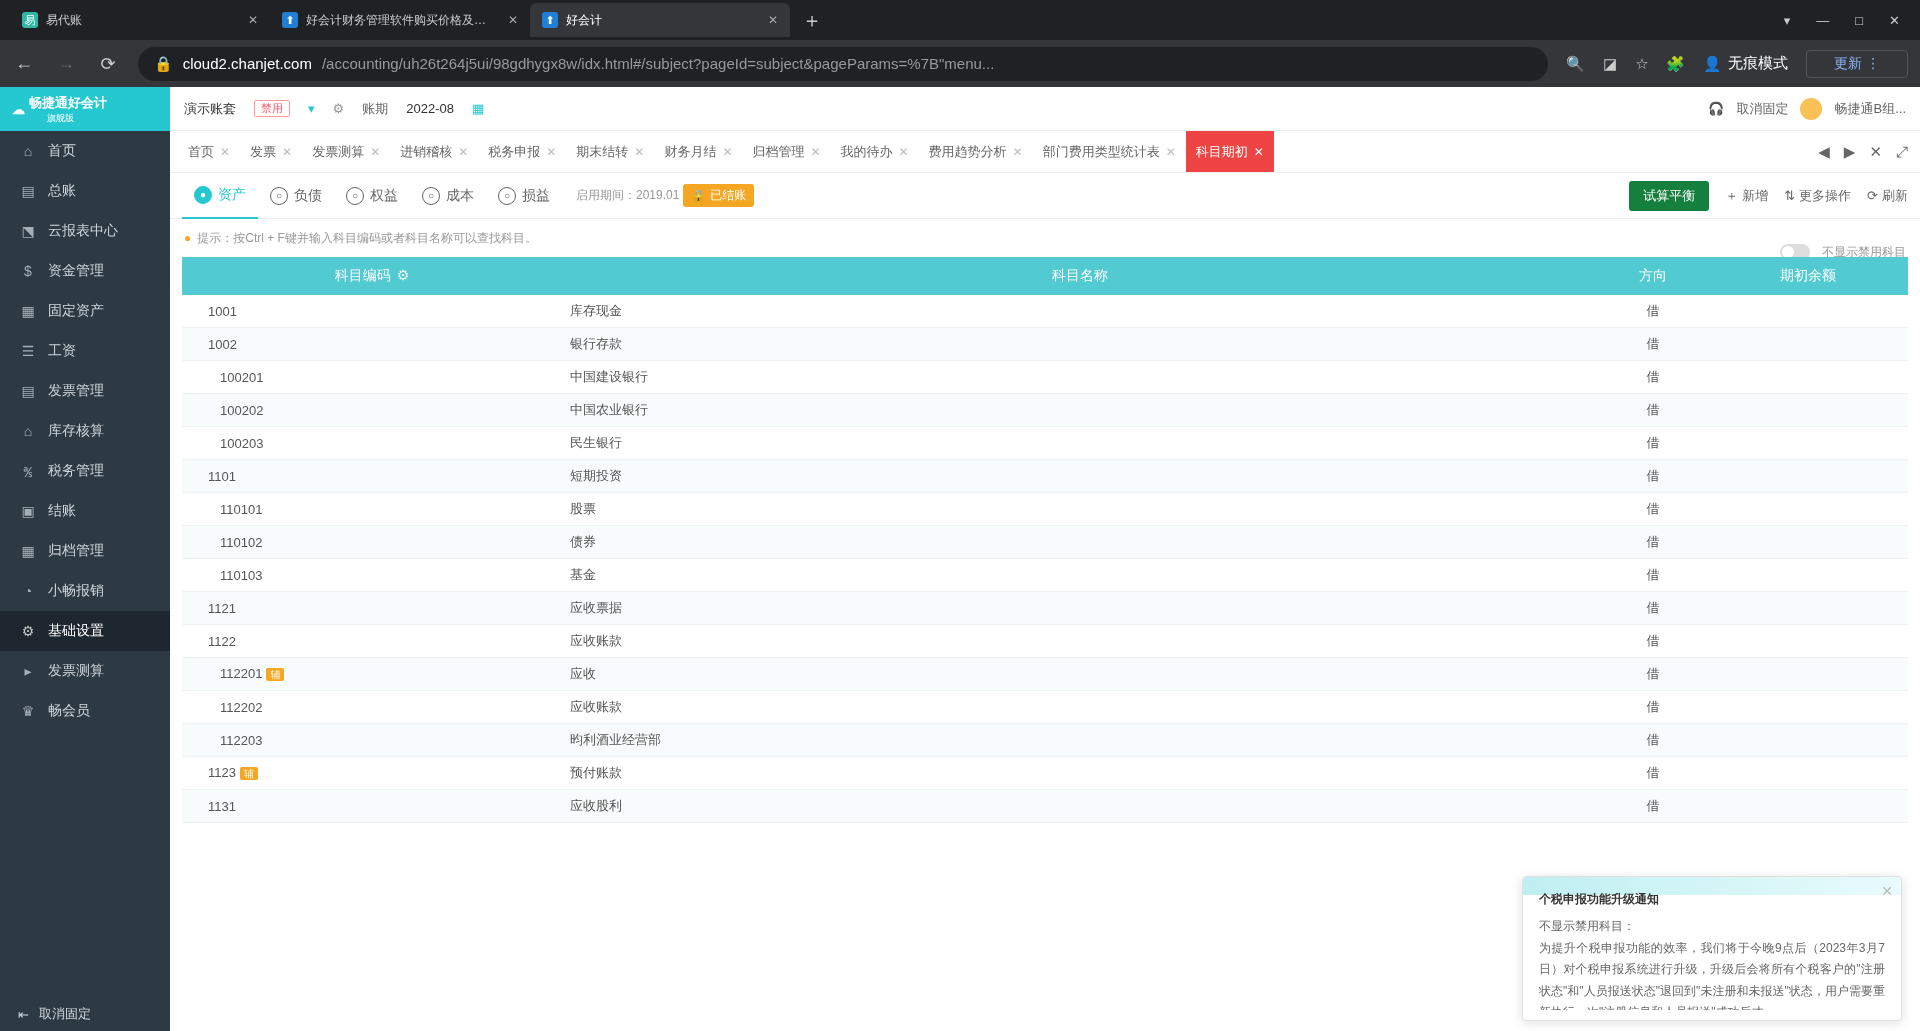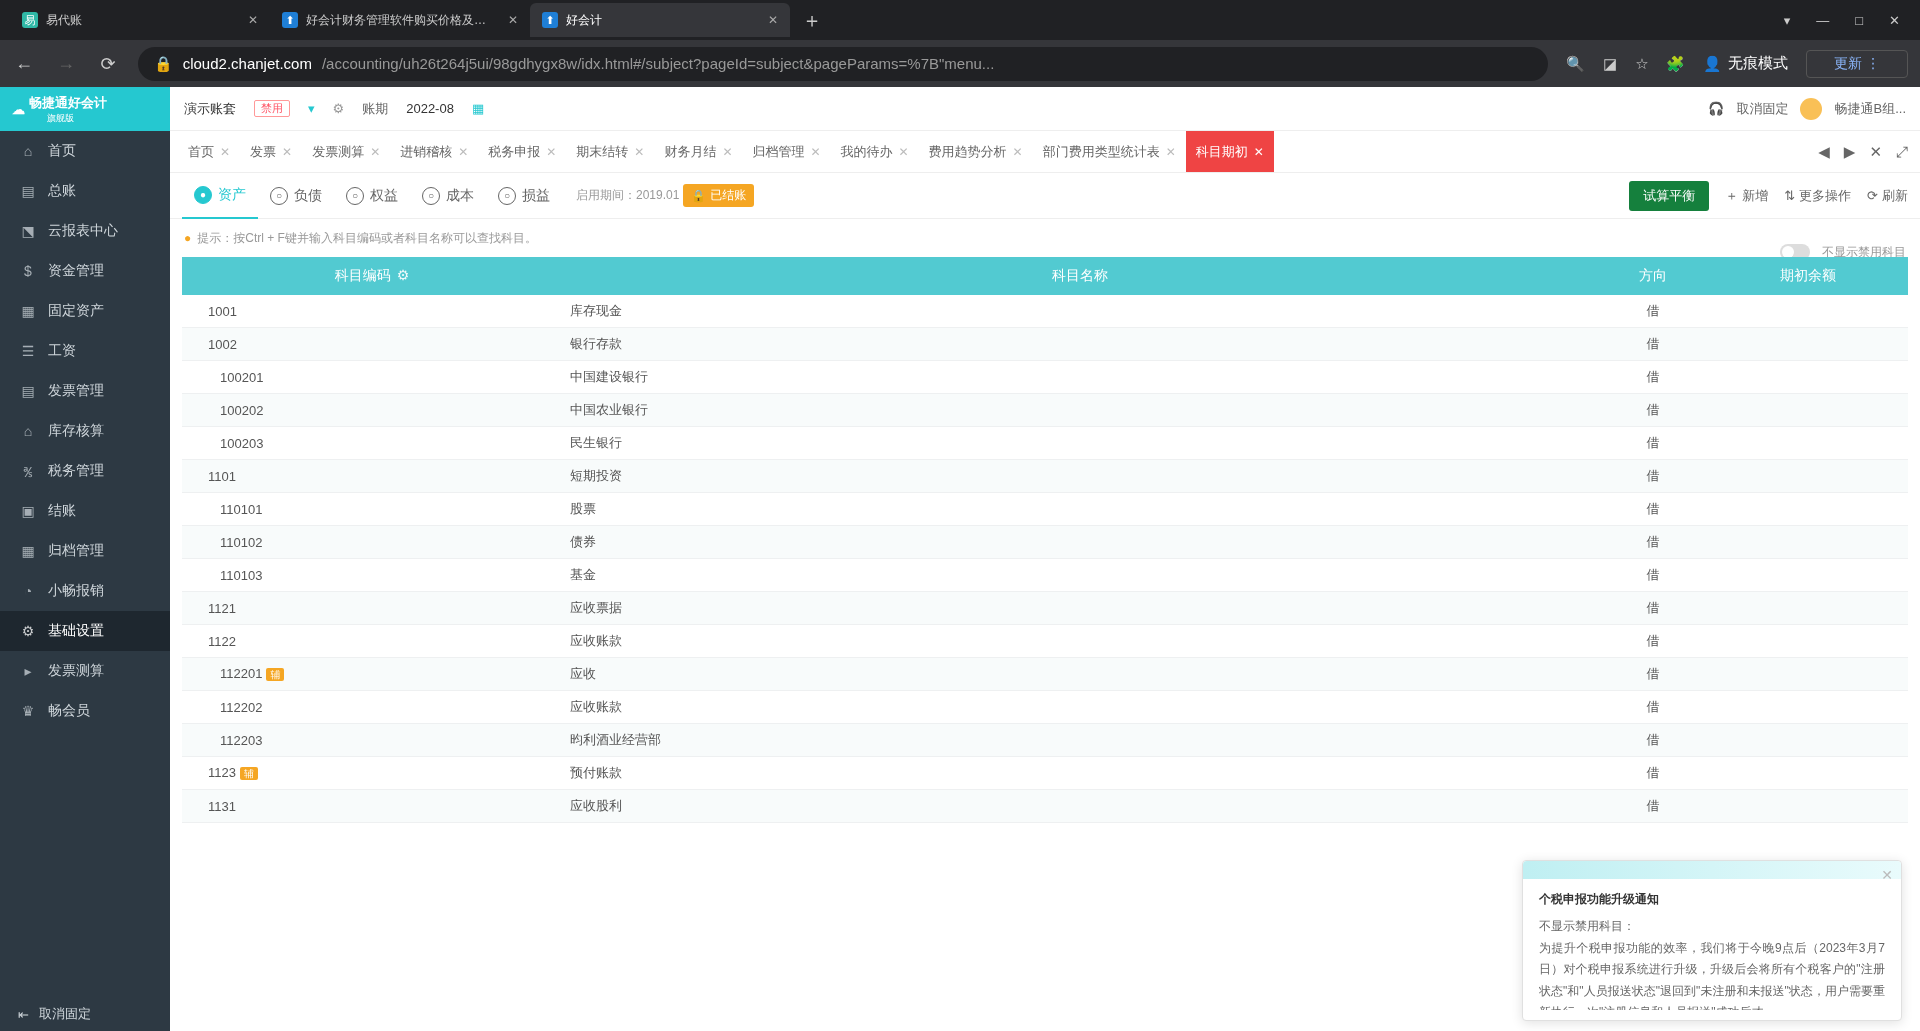--- a/index.html
+++ b/index.html
@@ -83,21 +83,21 @@
 td.code-cell { white-space: nowrap; }
 td.dir-cell { text-align: center; }
 .lvl0 { padding-left: 18px;}
 .lvl1 { padding-left: 30px;}
 .aux-tag { background:#f5a623; color:#fff; font-size:10px; padding:1px 4px; border-radius:2px; margin-left:4px;}
 .gear-icon{ margin-left:6px; opacity:.9;}
 
 .popup { position: absolute; right: 18px; bottom: 10px; width: 380px; background: #fff; border: 1px solid #e0e0e0; box-shadow: 0 2px 12px rgba(0,0,0,.12); border-radius: 4px; padding: 14px 16px 10px; font-size: 12px; color: #666; }
 .popup .wave { position:absolute; top:0; left:0; right:0; height:18px; background: linear-gradient(90deg,#bfeff2,#e9fbfc); border-radius:4px 4px 0 0;}
 .popup .p-close { position: absolute; top: 6px; right: 8px; color: #bbb; cursor: pointer; font-size:14px; z-index:2;}
-.popup .p-title { font-weight: bold; color: #333; margin-bottom: 8px; margin-top: 16px; position:relative; z-index:2;}
+.popup .p-title { font-weight: bold; color: #333; margin-bottom: 8px; margin-top: 0; position:relative; z-index:2;}
 .popup .p-body { line-height: 1.8; text-align: justify; max-height: 94px; overflow:hidden;}
 
 </style>
 </head>
 <body>
 
 <div class="browser-chrome">
   <div class="tab-strip">
     <div class="browser-tab">
       <span class="favicon fav-green">易</span>

